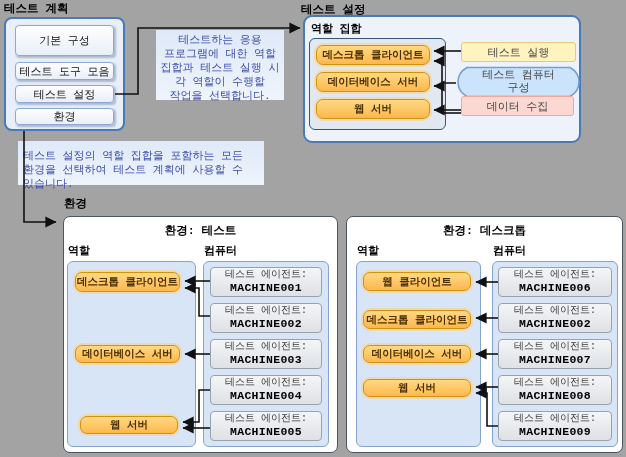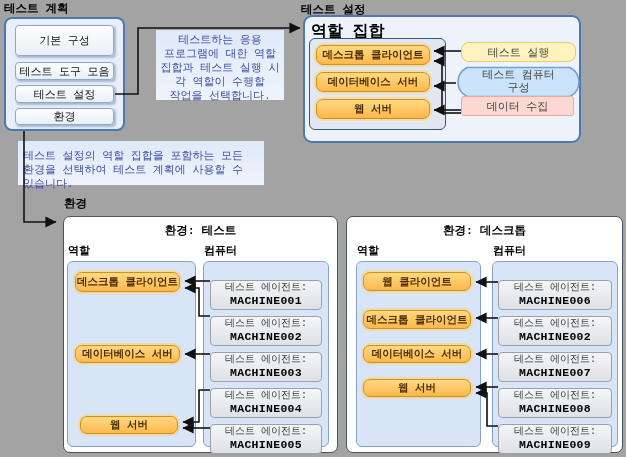--- a/index.html
+++ b/index.html
@@ -25,21 +25,21 @@
   
   .rolebtn{
     background:linear-gradient(#FFD983,#FDB84E);
     border:1px solid #D2920F;border-radius:7px;
     box-shadow:0 0 0 2px rgba(255,208,120,.55);
     display:flex;align-items:center;justify-content:center;
     font-size:10.5px;font-weight:bold;color:#4A2F00;white-space:nowrap;
   }
   
   .srcyellow{
-    background:#FFF3BF;border:1px solid #EFC869;border-radius:8px;
+    background:#FFF3BF;border:1px solid #EFC869;border-radius:3px;
     display:flex;align-items:center;justify-content:center;
     font-size:11px;color:#444;white-space:nowrap;
   }
   .srcpink{
     background:#FBD8D1;border:1px solid #EFA8A0;border-radius:3px;
     display:flex;align-items:center;justify-content:center;
     font-size:11px;color:#444;white-space:nowrap;
   }
   .srcblue-label{
     position:absolute;inset:0;display:flex;align-items:center;justify-content:center;
@@ -52,21 +52,20 @@
     color:#3D4DA6;font-size:11px;line-height:14px;word-break:keep-all;
   }
   
   .envbox{background:#fff;border:1.5px solid #4A5560;border-radius:7px;}
   .container{background:#D8E5F7;border:1.5px solid #85A3CC;border-radius:6px;}
   .machine{
     background:linear-gradient(#F4F5F7,#DEE1E5);
     border:1px solid #9AA1AA;border-radius:4px;
     display:flex;flex-direction:column;align-items:center;justify-content:center;
     text-align:center;
-    margin-top:13px;
   }
   .machine .l1{font-size:10px;color:#3A3A3A;line-height:12px;white-space:nowrap;}
   .machine .l2{font-size:11.5px;font-weight:bold;color:#000;letter-spacing:.3px;line-height:14px;white-space:nowrap;}
   svg.wires{position:absolute;left:0;top:0;pointer-events:none;}
 </style>
 </head>
 <body>
 
 <div class="canvas">
 
@@ -76,21 +75,21 @@
   <div class="abs planbtn" style="left:15px;top:62px;width:99px;height:18px;">테스트 도구 모음</div>
   <div class="abs planbtn" style="left:15px;top:85px;width:99px;height:18px;">테스트 설정</div>
   <div class="abs planbtn" style="left:15px;top:108px;width:99px;height:17px;">환경</div>
 
   <div class="abs note" style="left:156px;top:30px;width:128px;height:70px;padding:3px 2px;text-align:center;">테스트하는 응용 프로그램에 대한 역할 집합과 테스트 실행 시 각 역할이 수행할 작업을 선택합니다.</div>
 
   <div class="abs note" style="left:18px;top:141px;width:246px;height:44px;padding:8px 5px;text-align:left;">테스트 설정의 역할 집합을 포함하는 모든 환경을 선택하여 테스트 계획에 사용할 수 있습니다.</div>
 
   <div class="abs title" style="left:301px;top:2px;">테스트 설정</div>
   <div class="abs panel" style="left:303px;top:15px;width:278px;height:128px;"></div>
-  <div class="abs title" style="left:311px;top:21px;font-size:16px;">역할 집합</div>
+  <div class="abs title" style="left:311px;top:21px;font-size:11px;">역할 집합</div>
   <div class="abs rolesbox" style="left:309px;top:38px;width:137px;height:92px;"></div>
   <div class="abs rolebtn" style="left:316px;top:45px;width:114px;height:20px;">데스크톱 클라이언트</div>
   <div class="abs rolebtn" style="left:316px;top:72px;width:114px;height:20px;">데이터베이스 서버</div>
   <div class="abs rolebtn" style="left:316px;top:99px;width:114px;height:20px;">웹 서버</div>
 
   <div class="abs srcyellow" style="left:461px;top:42px;width:115px;height:20px;">테스트 실행</div>
 
   <div class="abs" style="left:456px;top:66px;width:125px;height:32px;">
     <svg width="125" height="32" viewBox="0 0 125 32" style="position:absolute;left:0;top:0;overflow:visible;">
       <path d="M11,1.5 H114 C126,8 126,24 114,30.5 H11 C-1,24 -1,8 11,1.5 Z" fill="#CBE4FB" stroke="#70A0D4" stroke-width="1.5"></path>

